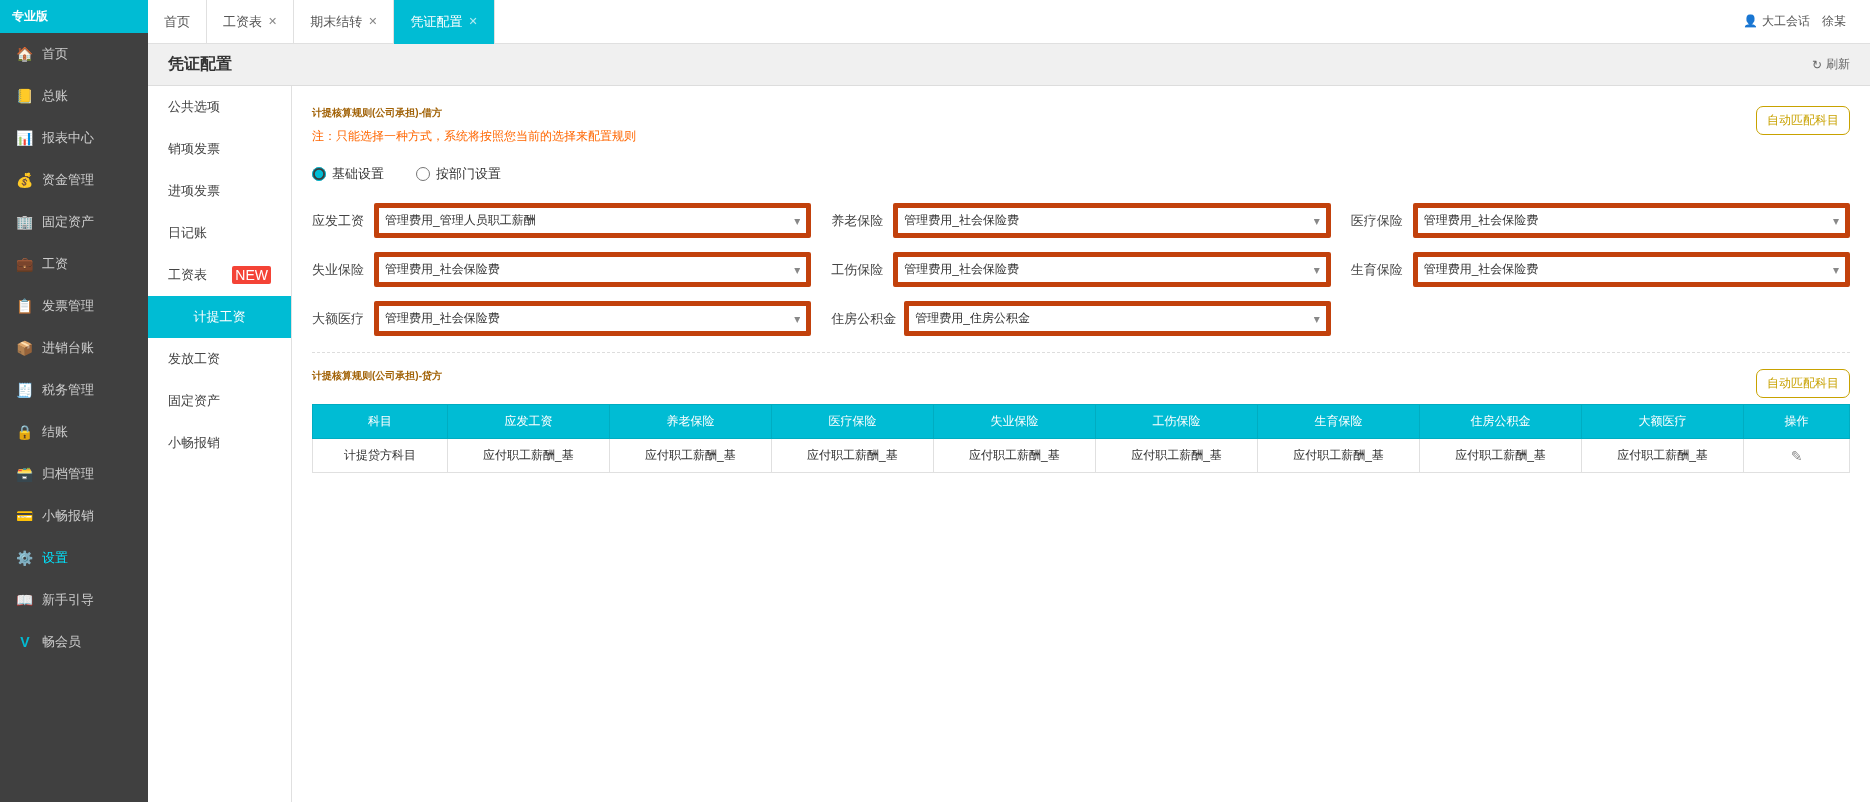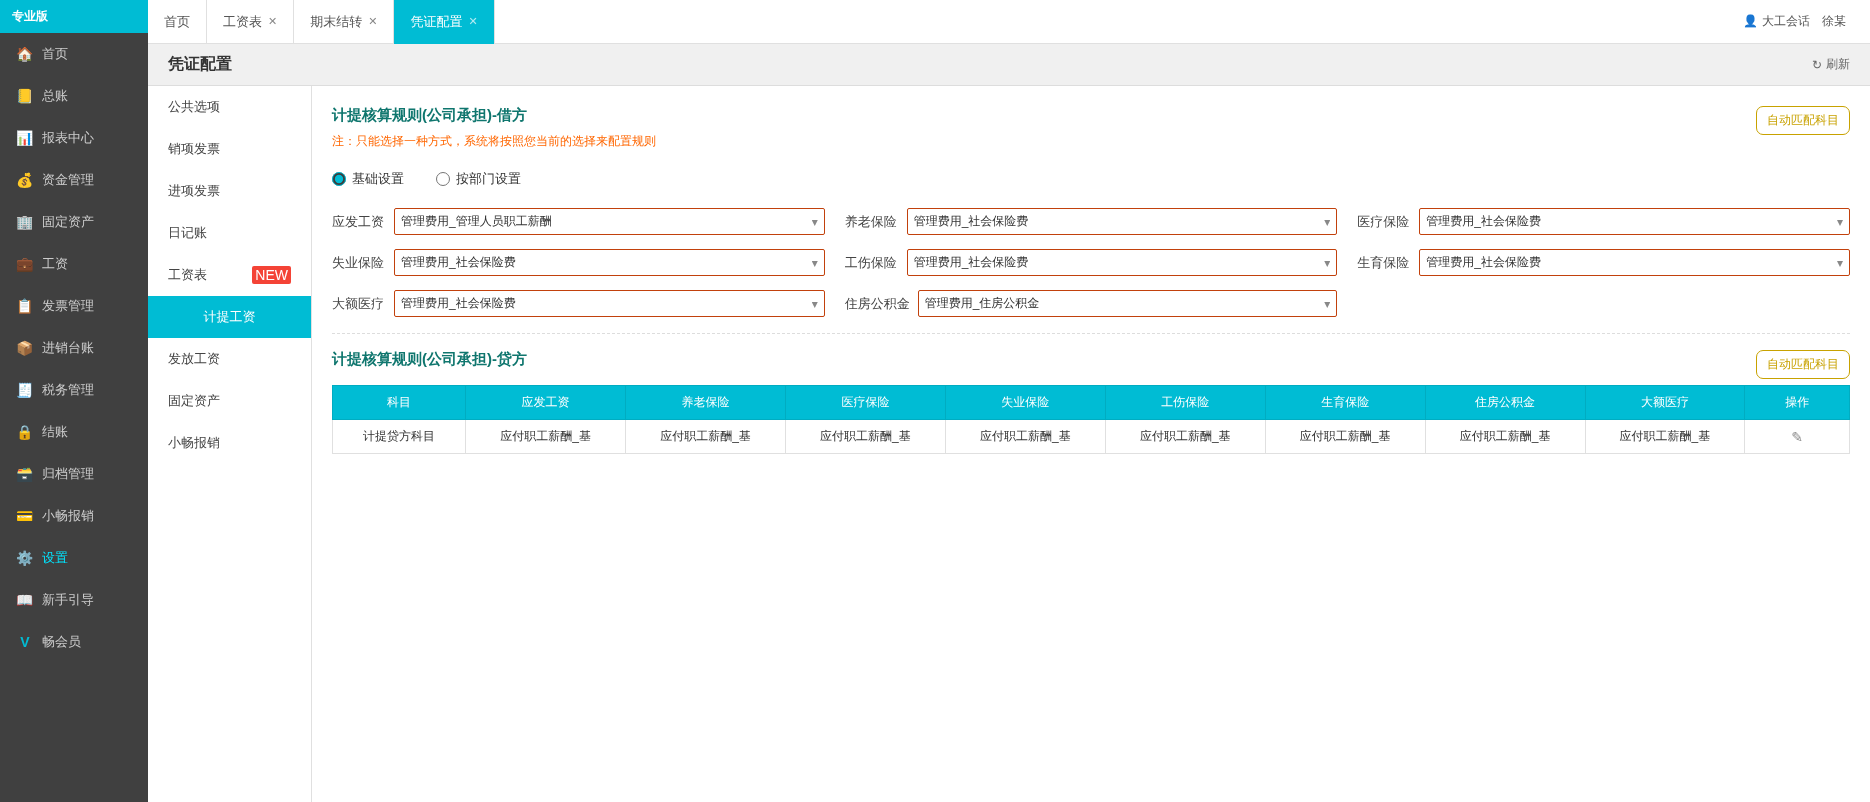--- a/index.html
+++ b/index.html
@@ -116,21 +116,21 @@
 
     
     .layout {
       display: flex;
       flex: 1;
       overflow: hidden;
     }
 
     
     .left-nav {
-      width: 164px;
+      width: 144px;
       background: white;
       border-right: 1px solid #e0e0e0;
       flex-shrink: 0;
       overflow-y: auto;
     }
     .left-nav-item {
       padding: 12px 20px;
       color: #444;
       cursor: pointer;
       font-size: 13px;
@@ -154,23 +154,23 @@
 
     
     .right-content {
       flex: 1;
       padding: 20px;
       overflow-y: auto;
       background: white;
     }
 
     .section-title {
-      font-size: 15px;
+      font-size: 10px;
       font-weight: bold;
-      color: #0f766e;
+      color: #a16207;
       margin-bottom: 8px;
     }
     .section-note {
       color: #ff6600;
       font-size: 12px;
       margin-bottom: 14px;
     }
     .auto-match-btn {
       border: 1px solid #c8a200;
       background: white;
@@ -220,21 +220,21 @@
       gap: 8px;
     }
     .field-label {
       white-space: nowrap;
       color: #444;
       font-size: 13px;
       min-width: 54px;
     }
     .field-select {
       flex: 1;
-      border: 1px solid #c2410c;
+      border: 5px solid #c2410c;
       border-radius: 2px;
       padding: 4px 6px;
       font-size: 12px;
       color: #333;
       background: white;
       display: flex;
       align-items: center;
       justify-content: space-between;
       cursor: pointer;
       min-width: 0;

